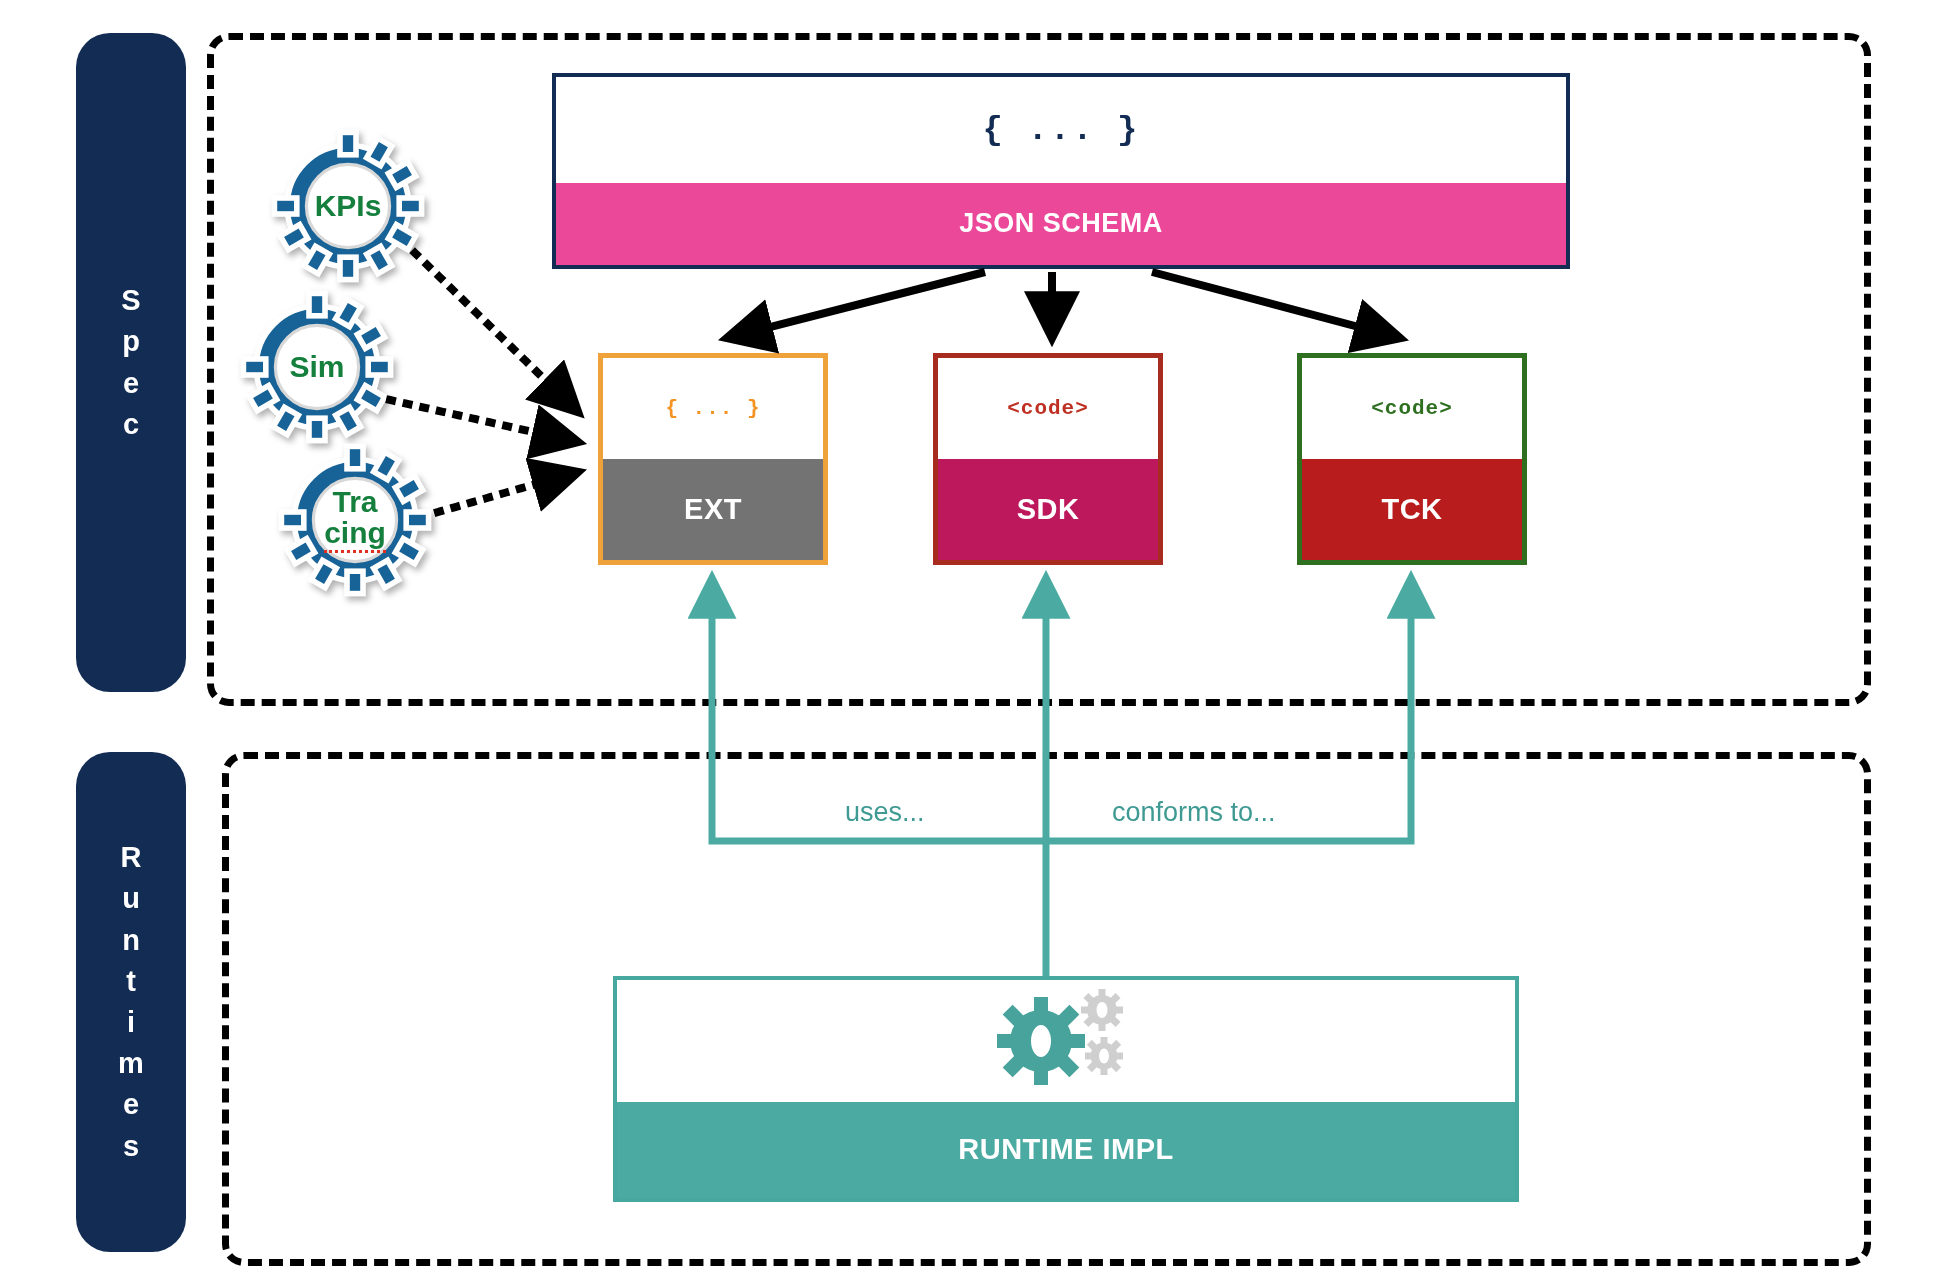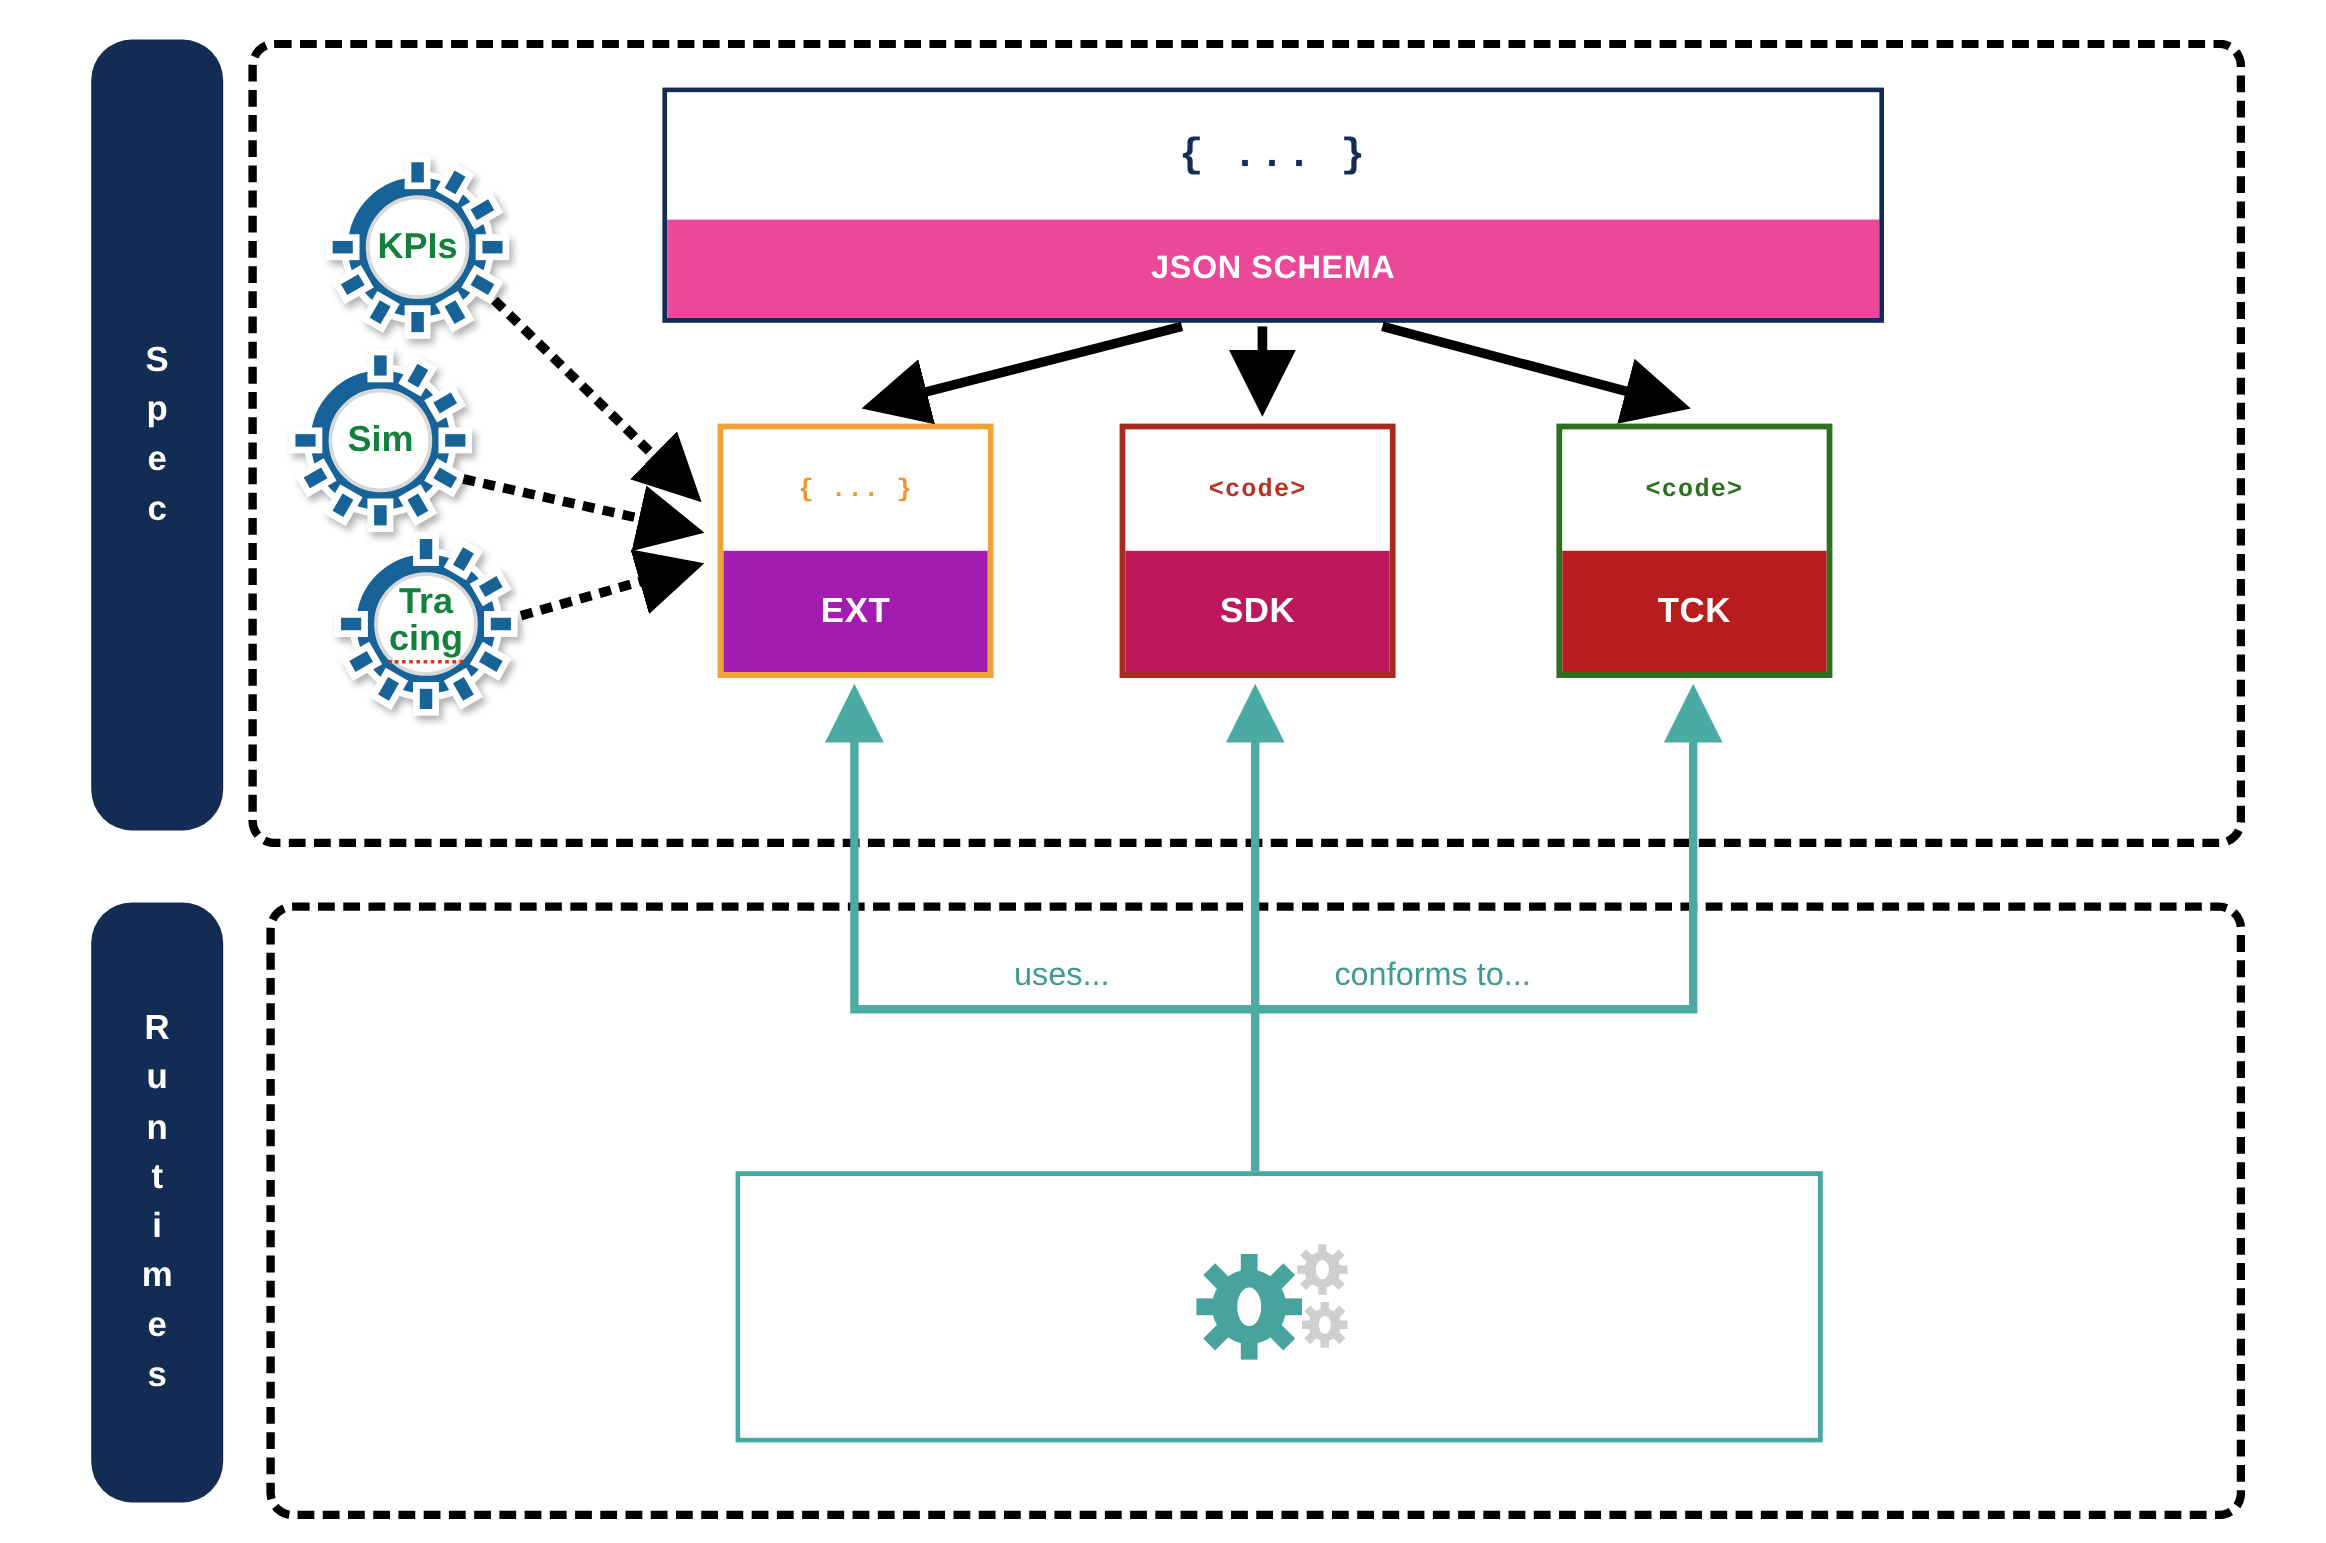--- a/index.html
+++ b/index.html
@@ -96,21 +96,21 @@
 
   
   .artifact { width: 230px; height: 212px; top: 353px; }
   .artifact .card-top { height: 106px; }
   .artifact .card-bottom { height: 106px; }
   .artifact .card-glyph { font-size: 21px; font-weight: bold; letter-spacing: 1px; font-family: "Liberation Mono", monospace; }
   .artifact .card-label { font-size: 29px; }
 
   #card-ext { left: 598px; border: 5px solid #EFA13A; }
   #card-ext .card-glyph { color: #F39324; }
-  #card-ext .card-bottom { background: #a21caf; justify-content: center; }
+  #card-ext .card-bottom { background: #737373; justify-content: center; }
 
   #card-sdk { left: 933px; border: 5px solid #A82B20; }
   #card-sdk .card-glyph { color: #BF3023; }
   #card-sdk .card-bottom { background: #be185d; }
 
   #card-tck { left: 1297px; border: 5px solid #2E7020; }
   #card-tck .card-glyph { color: #2E7020; }
   #card-tck .card-bottom { background: #b91c1c; }
 
   
@@ -269,20 +269,23 @@
               <rect x="66" y="33" width="18" height="14"></rect>
               <rect x="6" y="6" width="14" height="18" transform="rotate(-45 13 15)"></rect>
               <rect x="60" y="6" width="14" height="18" transform="rotate(45 67 15)"></rect>
               <rect x="6" y="56" width="14" height="18" transform="rotate(45 13 65)"></rect>
               <rect x="60" y="56" width="14" height="18" transform="rotate(-45 67 65)"></rect>
             </g>
             <ellipse cx="40" cy="40" rx="10" ry="16" fill="#ffffff"></ellipse>
           </g>
         </svg>
       </span>
+    </div>
+    <div class="card-bottom">
+      <span class="card-label">RUNTIME IMPL</span>
     </div>
   </div>
 
   <div id="gear-kpis" class="gear-badge">
     <svg viewBox="0 0 100 100" aria-hidden="true">
       <g fill="#176296" stroke="#ffffff" stroke-width="3.5">
         <circle cx="50" cy="50" r="38"></circle>
         <g>
           <rect x="45" y="4" width="10" height="14"></rect>
           <rect x="45" y="82" width="10" height="14"></rect>

